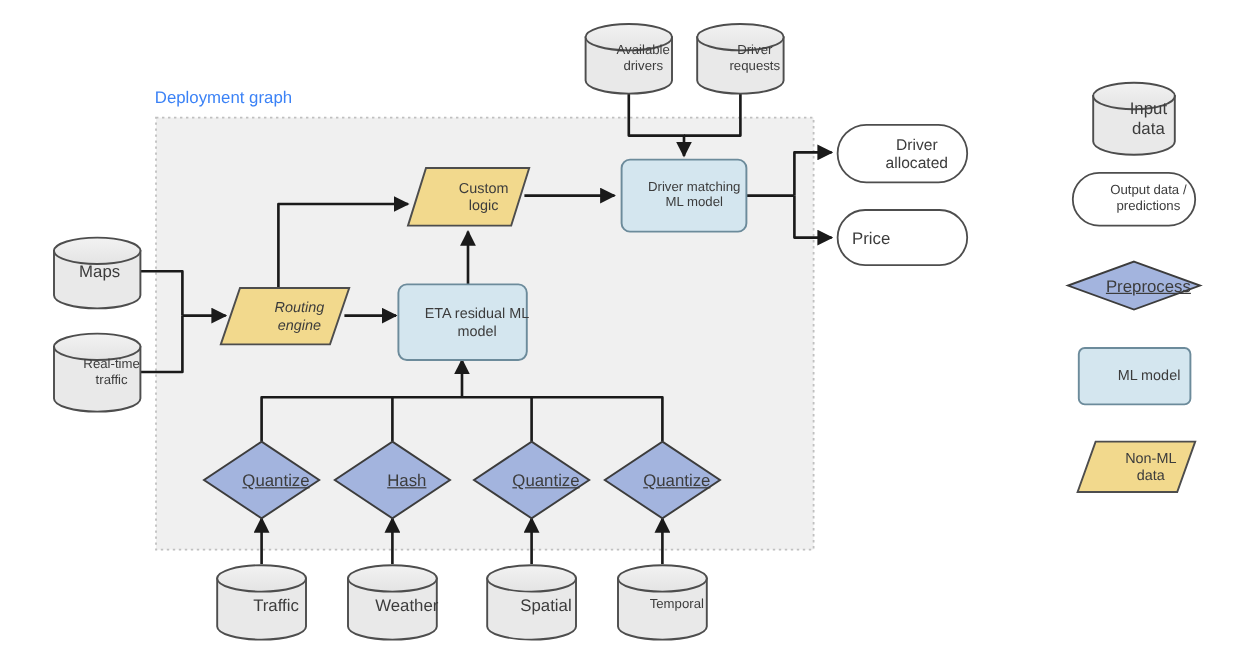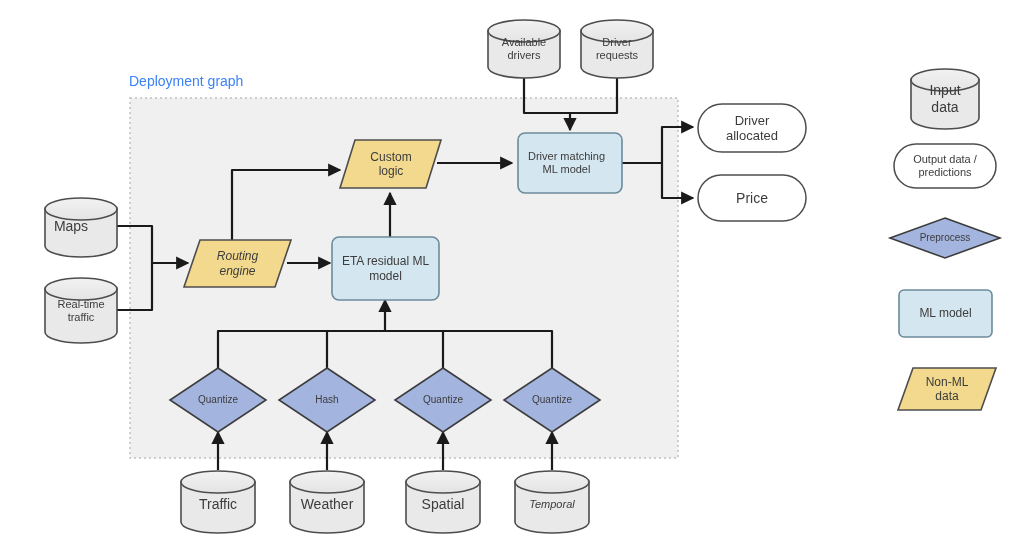--- a/index.html
+++ b/index.html
@@ -28,26 +28,27 @@
   .node-label {
     position: absolute;
     display: flex;
     align-items: center;
     justify-content: center;
     text-align: center;
     color: #3c3c3c;
     pointer-events: none;
     line-height: 1.18;
     white-space: pre-line;
+    margin-left: 12px;
   }
   .lbl-14 { font-size: 14px; }
   .lbl-13 { font-size: 13px; }
   .lbl-12 { font-size: 12px; }
   .lbl-11 { font-size: 11px; }
-  .lbl-10 { font-size: 10px; }
+  .lbl-10 { font-size: 14px; text-decoration: underline; }
   .group-title {
     position: absolute;
     font-size: 14px;
     color: #3b82f6;
     left: 129px;
     top: 73px;
   }
 </style>
 </head>
 <body>
@@ -178,21 +179,21 @@
 
   <div class="node-label lbl-11" style="left:581px; top:31px; width:72px; height:36px;">Driver
 requests</div>
 
   <div class="node-label lbl-14" style="left:181px; top:486px; width:74px; height:36px;">Traffic</div>
 
   <div class="node-label lbl-14" style="left:290px; top:486px; width:74px; height:36px;">Weather</div>
 
   <div class="node-label lbl-14" style="left:406px; top:486px; width:74px; height:36px;">Spatial</div>
 
-  <div class="node-label lbl-11" style="left:515px; top:486px; width:74px; height:36px;font-style:italic;">Temporal</div>
+  <div class="node-label lbl-11" style="left:515px; top:486px; width:74px; height:36px;">Temporal</div>
 
   <div class="node-label lbl-12" style="left:192px; top:242px; width:91px; height:43px;font-style:italic;">Routing
 engine</div>
 
   <div class="node-label lbl-12" style="left:348px; top:142px; width:86px; height:44px;">Custom
 logic</div>
 
   <div class="node-label lbl-12" style="left:332px; top:237px; width:107px; height:63px;">ETA residual ML
 model</div>
 
@@ -203,21 +204,21 @@
 
   <div class="node-label lbl-10" style="left:279px; top:388px; width:96px; height:24px;">Hash</div>
 
   <div class="node-label lbl-10" style="left:395px; top:388px; width:96px; height:24px;">Quantize</div>
 
   <div class="node-label lbl-10" style="left:504px; top:388px; width:96px; height:24px;">Quantize</div>
 
   <div class="node-label lbl-13" style="left:698px; top:104px; width:108px; height:48px;">Driver
 allocated</div>
 
-  <div class="node-label lbl-14" style="left:698px; top:175px; width:108px; height:46px;">Price</div>
+  <div class="node-label lbl-14" style="left:660px; top:175px; width:108px; height:46px;">Price</div>
 
   <div class="node-label lbl-14" style="left:911px; top:80px; width:68px; height:38px;">Input
 data</div>
 
   <div class="node-label lbl-11" style="left:894px; top:144px; width:102px; height:44px;">Output data /
 predictions</div>
 
   <div class="node-label lbl-10" style="left:897px; top:227px; width:96px; height:22px;">Preprocess</div>
 
   <div class="node-label lbl-12" style="left:899px; top:290px; width:93px; height:47px;">ML model</div>

